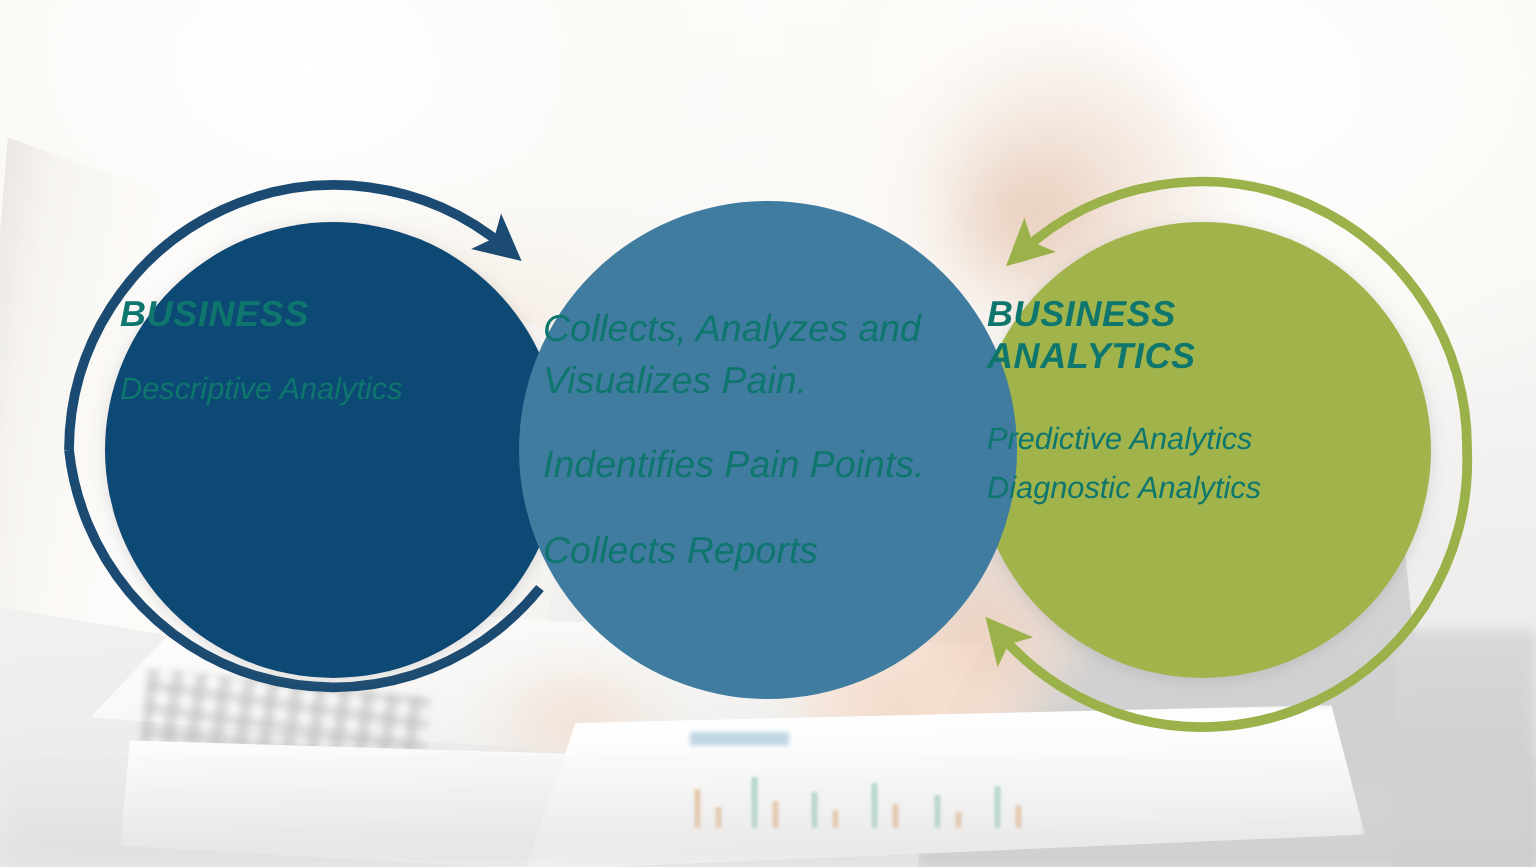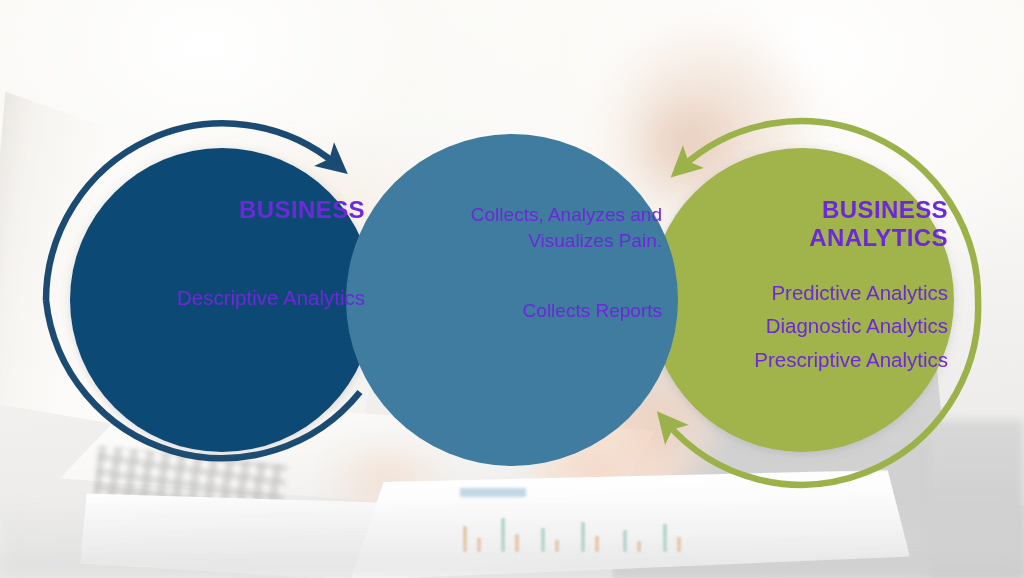--- a/index.html
+++ b/index.html
@@ -122,38 +122,39 @@
     left:0;top:492px;width:1024px;height:86px;
     background:linear-gradient(180deg, rgba(225,225,225,0) 0%, rgba(218,218,218,0.35) 60%, rgba(210,210,210,0.5) 100%);
     filter:blur(8px);
   }
 
   
   .svg-wrap{position:absolute;inset:0;}
   svg{display:block;}
 
   .cap-text{
-    position:absolute;text-align:right;color:#6d28d9;
+    position:absolute;text-align:left;color:#0f766e;
     -webkit-font-smoothing:antialiased;
     user-select:none;
+    font-style:italic;
   }
   .node-title{
     font-size:24px;font-weight:bold;line-height:1.17;letter-spacing:.4px;
   }
   .node-sub{
     font-size:20.5px;font-weight:normal;line-height:1.52;
   }
 
   
   #left-text{left:80px;top:196px;width:285px;}
-  #left-text .node-sub{margin-top:58px;}
+  #left-text .node-sub{margin-top:20px;}
 
   
   #center-text{left:362px;top:202px;width:300px;}
-  #center-text .line{font-size:19px;line-height:1.38;}
+  #center-text .line{font-size:25px;line-height:1.38;}
   #center-text .gap{height:22px;}
 
   
   #right-text{left:658px;top:196px;width:290px;}
   #right-text .node-sub{margin-top:24px;}
   #right-text .node-sub .line{line-height:1.62;}
 </style>
 </head>
 <body>
 
@@ -229,29 +230,29 @@
     </div>
     <div class="node-sub">
       <div class="line">Descriptive Analytics</div>
     </div>
   </div>
 
   <div class="cap-text" id="center-text">
     <div class="line">Collects, Analyzes and</div>
     <div class="line">Visualizes Pain.</div>
     <div class="gap"></div>
+    <div class="line">Indentifies Pain Points.</div>
     <div class="gap"></div>
     <div class="line">Collects Reports</div>
   </div>
 
   <div class="cap-text" id="right-text">
     <div class="node-title">
       <div>BUSINESS</div>
       <div>ANALYTICS</div>
     </div>
     <div class="node-sub">
       <div class="line">Predictive Analytics</div>
       <div class="line">Diagnostic Analytics</div>
-      <div class="line">Prescriptive Analytics</div>
     </div>
   </div>
 
 </div>
 
 </body></html>

